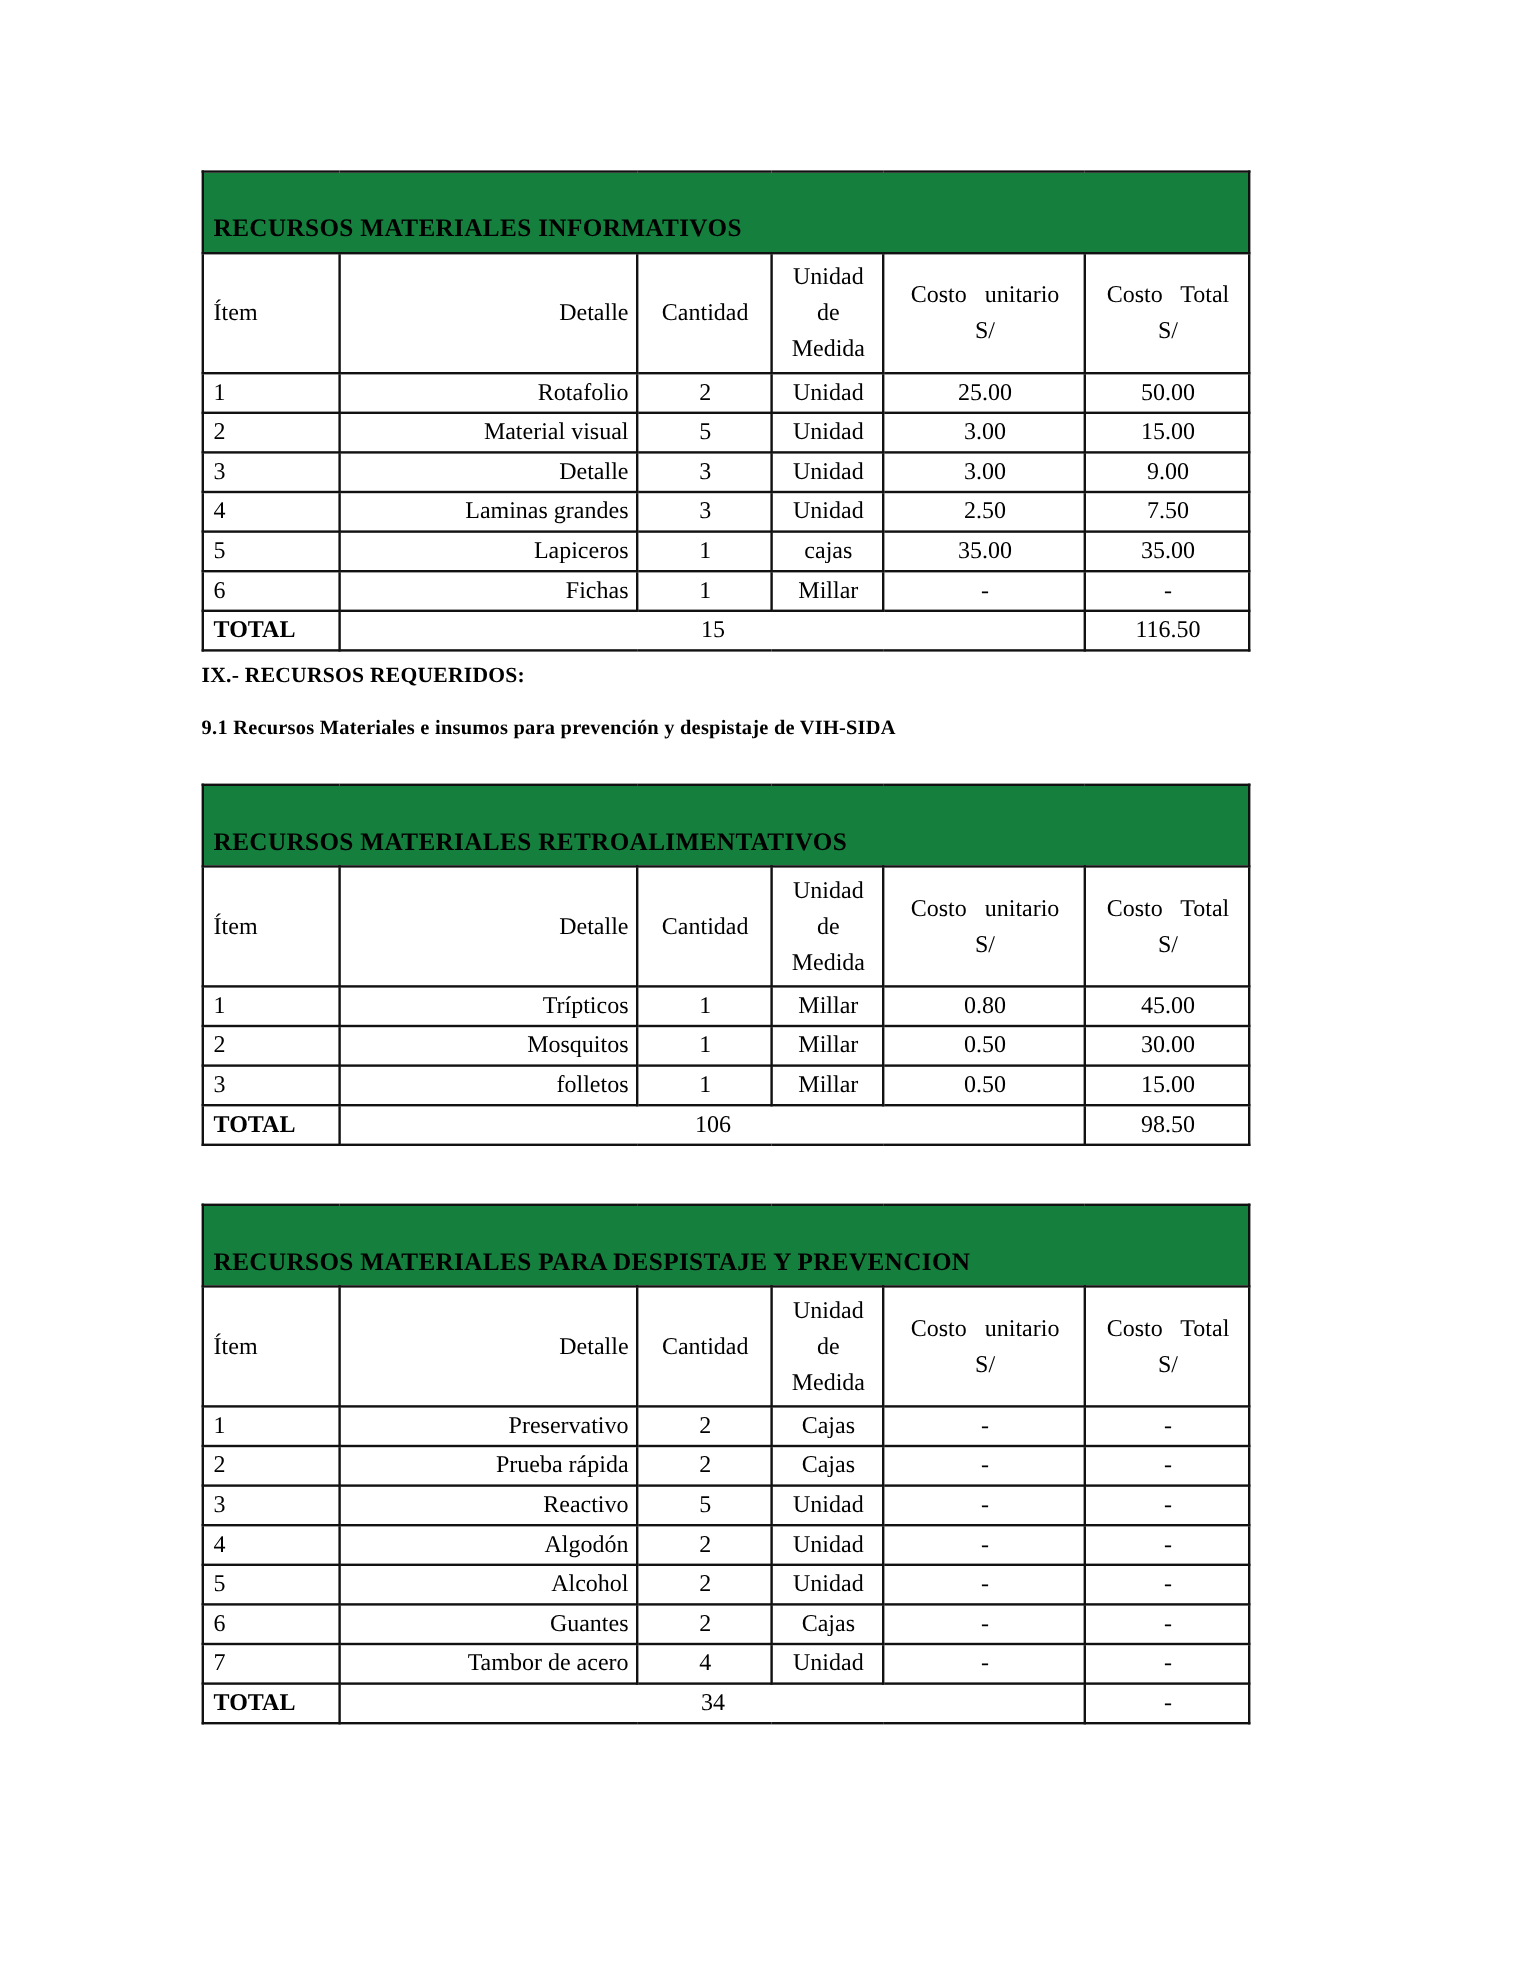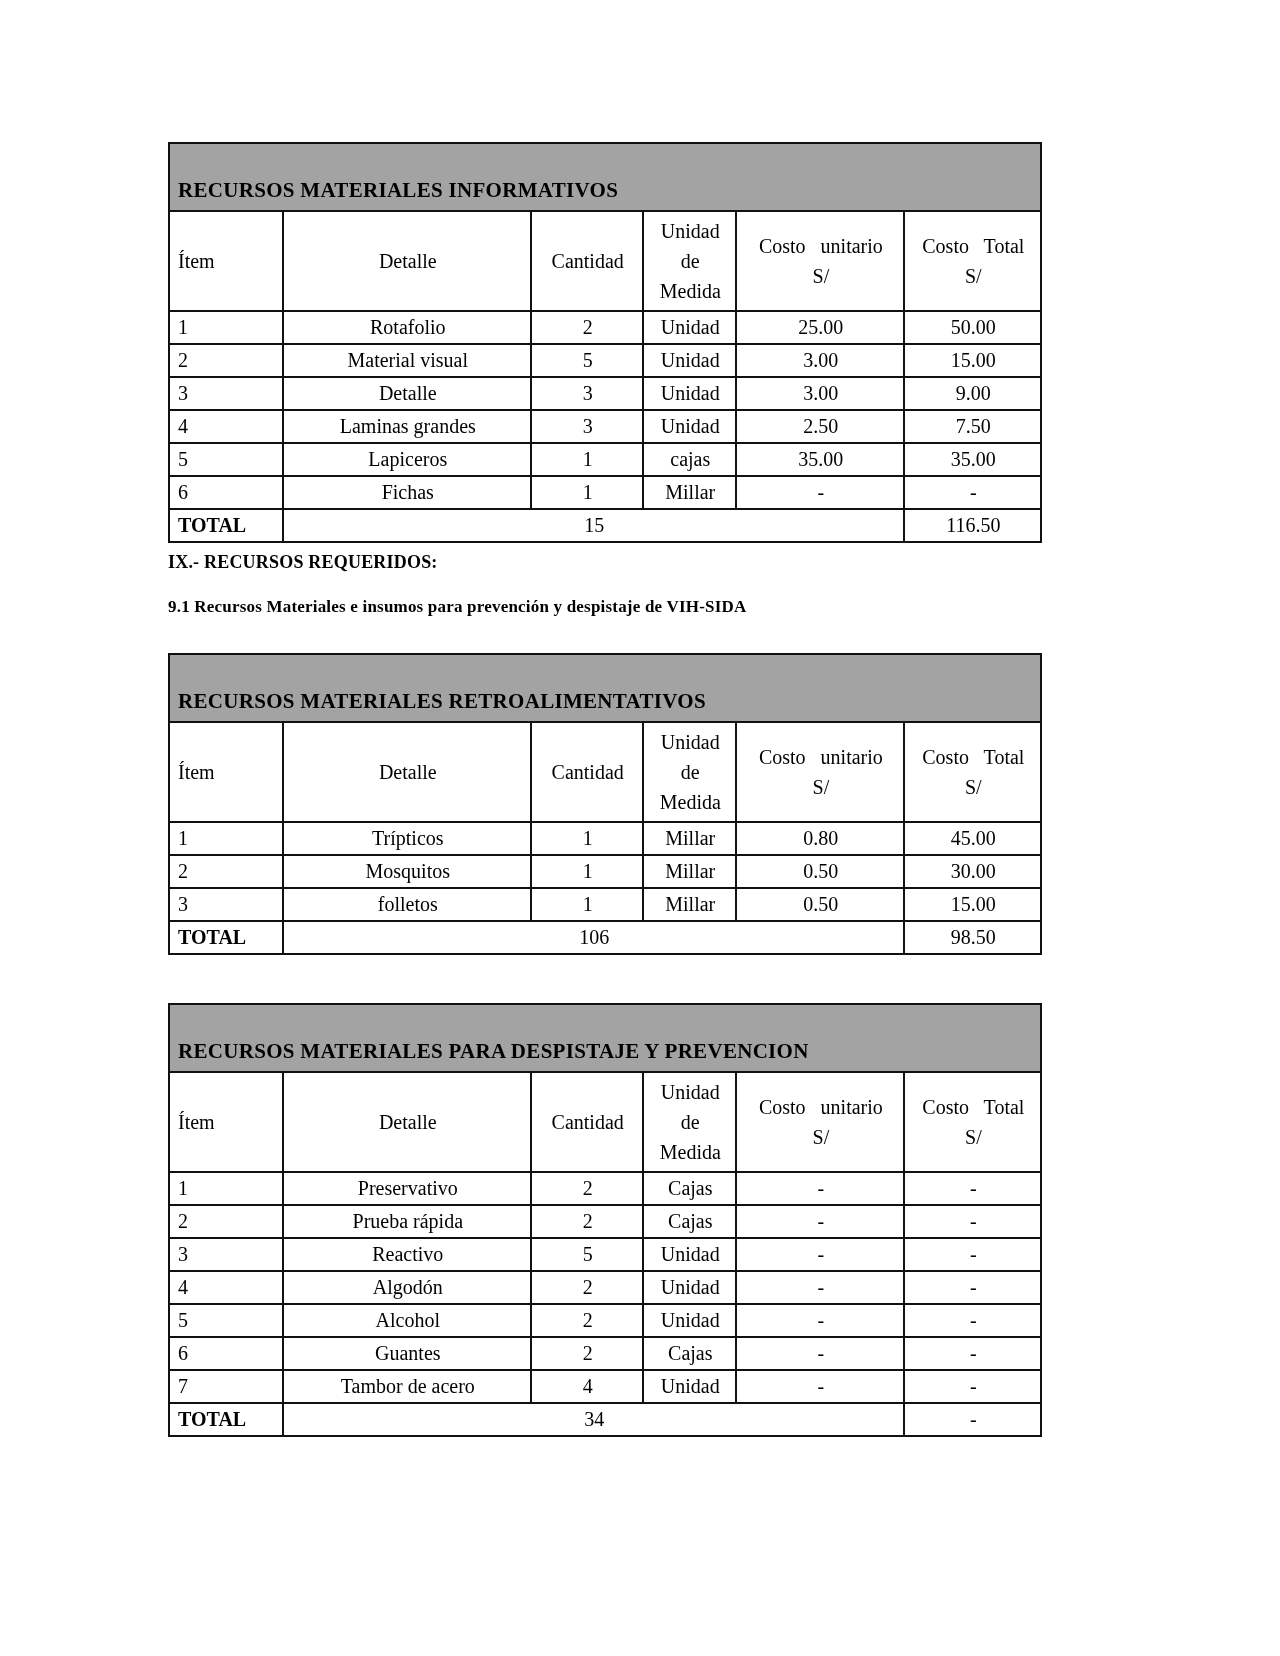--- a/index.html
+++ b/index.html
@@ -22,21 +22,21 @@
   .doc-table {
     border-collapse: collapse;
     table-layout: fixed;
     width: 874px;
   }
   .doc-table th, .doc-table td {
     border: 2px solid #111111;
     overflow: hidden;
   }
   .title-cell {
-    background: #a3a3a3;
+    background: #15803d;
     text-align: left;
     font-weight: bold;
     font-size: 21px;
     letter-spacing: 0.3px;
     padding: 34px 6px 7px 8px;
   }
   .hcell {
     font-weight: normal;
     font-size: 20px;
     text-align: left;
@@ -46,21 +46,21 @@
     height: 72px;
     line-height: 1.5;
   }
   .doc-table td {
     font-size: 20px;
     height: 33px;
     padding: 2px 6px 2px 8px;
     vertical-align: middle;
   }
   .col0 { width: 112px; text-align: left; }
-  .col1 { width: 244px; text-align: center; }
+  .col1 { width: 244px; text-align: right; }
   .col2 { width: 110px; text-align: center; }
   .col3 { width: 92px; text-align: center; }
   .col4 { width: 165px; text-align: center; }
   .col5 { width: 135px; text-align: center; }
   .total-label {
     font-weight: bold;
     font-size: 21px;
     text-align: left;
   }
   .total-qty { text-align: center; }

